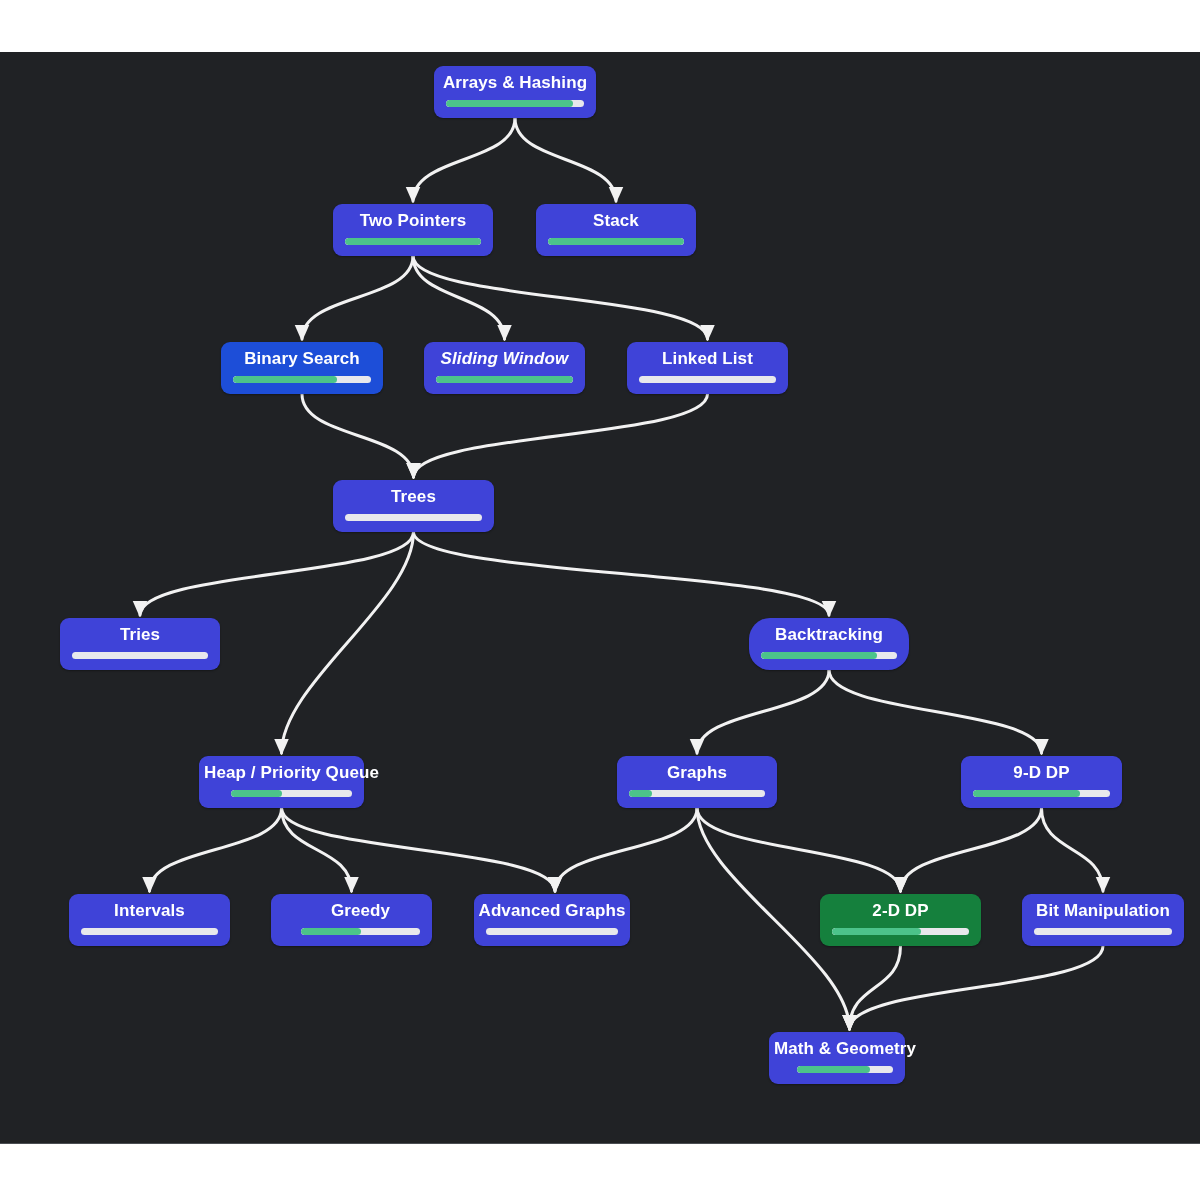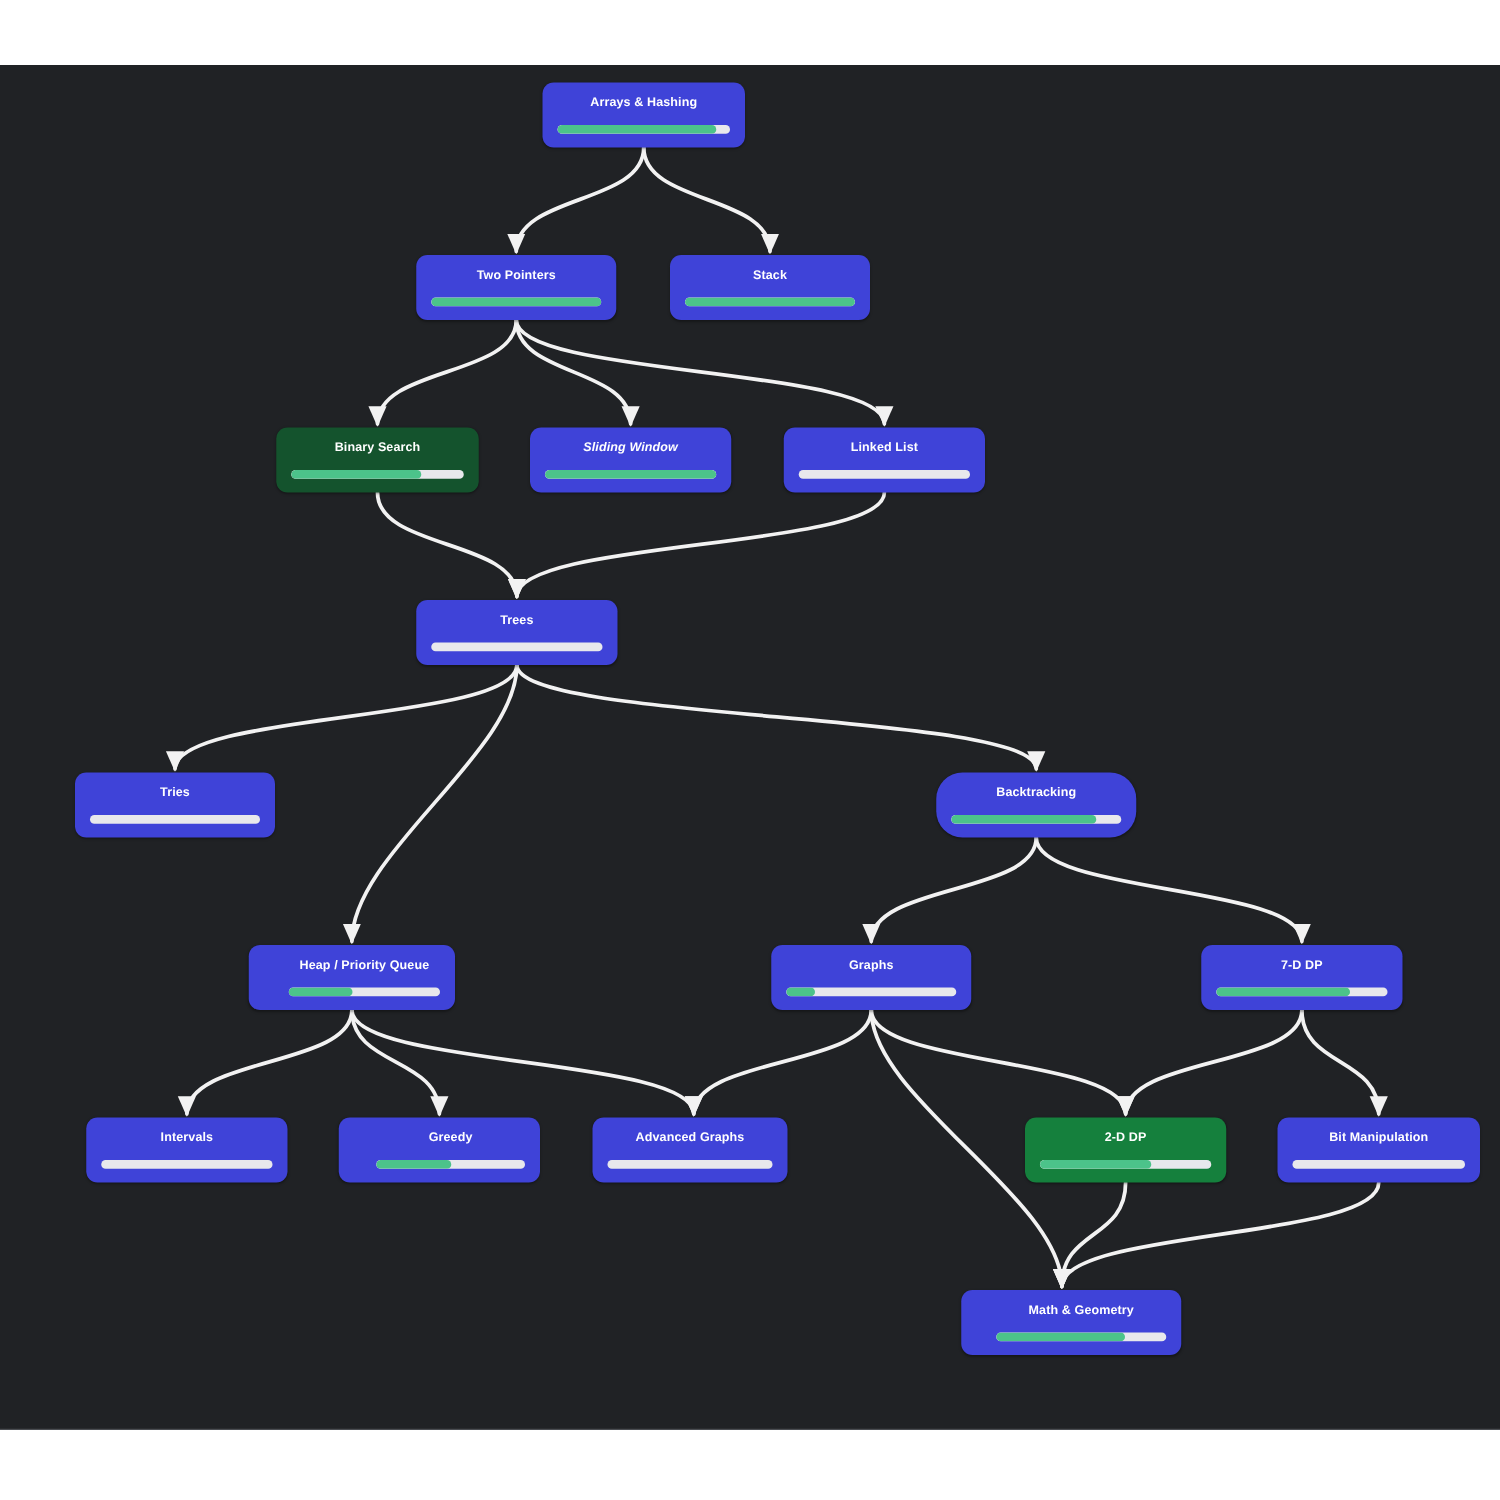--- a/index.html
+++ b/index.html
@@ -39,21 +39,21 @@
     border-radius: 9px;
     display: flex;
     flex-direction: column;
     align-items: center;
     justify-content: center;
     padding: 7px 12px 10px 12px;
     box-shadow: 0 1px 2px rgba(0,0,0,0.35);
   }
   .node-label {
     color: #ffffff;
-    font-size: 10px;
+    font-size: 17px;
     font-weight: bold;
     line-height: 18px;
     white-space: nowrap;
     letter-spacing: 0.1px;
     margin-bottom: 8px;
     text-align: center;
   }
   .progress-track {
     width: 100%;
     height: 7px;
@@ -116,21 +116,21 @@
         <div class="progress-track" style="background: rgb(232, 232, 236);">
           <div class="progress-fill" style="width: 100%; background: rgb(76, 195, 138);"></div>
         </div>
       </div>
       <div class="node" style="left: 536px; top: 152px; width: 160px; height: 52px; background: rgb(63, 67, 216);">
         <div class="node-label">Stack</div>
         <div class="progress-track" style="background: rgb(232, 232, 236);">
           <div class="progress-fill" style="width: 100%; background: rgb(76, 195, 138);"></div>
         </div>
       </div>
-      <div class="node" style="left: 221px; top: 290px; width: 162px; height: 52px; background: #14532d;">
+      <div class="node" style="left: 221px; top: 290px; width: 162px; height: 52px; background: #1d4ed8;">
         <div class="node-label">Binary Search</div>
         <div class="progress-track" style="background: rgb(232, 232, 236);">
           <div class="progress-fill" style="width: 75%; background: rgb(76, 195, 138);"></div>
         </div>
       </div>
       <div class="node" style="left: 424px; top: 290px; width: 161px; height: 52px; background: rgb(63, 67, 216); font-style: italic;">
         <div class="node-label">Sliding Window</div>
         <div class="progress-track" style="background: rgb(232, 232, 236);">
           <div class="progress-fill" style="width: 100%; background: rgb(76, 195, 138);"></div>
         </div>
@@ -159,21 +159,21 @@
           <div class="progress-fill" style="width: 42%; background: rgb(76, 195, 138);"></div>
         </div>
       </div>
       <div class="node" style="left: 617px; top: 704px; width: 160px; height: 52px; background: rgb(63, 67, 216);">
         <div class="node-label">Graphs</div>
         <div class="progress-track" style="background: rgb(232, 232, 236);">
           <div class="progress-fill" style="width: 17%; background: rgb(76, 195, 138);"></div>
         </div>
       </div>
       <div class="node" style="left: 961px; top: 704px; width: 161px; height: 52px; background: rgb(63, 67, 216);">
-        <div class="node-label">7-D DP</div>
+        <div class="node-label">9-D DP</div>
         <div class="progress-track" style="background: rgb(232, 232, 236);">
           <div class="progress-fill" style="width: 78%; background: rgb(76, 195, 138);"></div>
         </div>
       </div>
       <div class="node" style="left: 69px; top: 842px; width: 161px; height: 52px; background: rgb(63, 67, 216);">
         <div class="node-label">Intervals</div>
         <div class="progress-track" style="background: rgb(232, 232, 236);"></div>
       </div>
       <div class="node" style="left: 271px; top: 842px; width: 161px; height: 52px; background: rgb(63, 67, 216); padding-left: 30px;">
         <div class="node-label">Greedy</div>
@@ -188,20 +188,20 @@
       <div class="node" style="left: 820px; top: 842px; width: 161px; height: 52px; background: #15803d;">
         <div class="node-label">2-D DP</div>
         <div class="progress-track" style="background: rgb(232, 232, 236);">
           <div class="progress-fill" style="width: 65%; background: rgb(76, 195, 138);"></div>
         </div>
       </div>
       <div class="node" style="left: 1022px; top: 842px; width: 162px; height: 52px; background: rgb(63, 67, 216);">
         <div class="node-label">Bit Manipulation</div>
         <div class="progress-track" style="background: rgb(232, 232, 236);"></div>
       </div>
-      <div class="node" style="left: 769px; top: 980px; width: 176px; height: 52px; background: rgb(63, 67, 216); padding-left: 28px;">
+      <div class="node" style="left: 769px; top: 980px; width: 136px; height: 52px; background: rgb(63, 67, 216); padding-left: 28px;">
         <div class="node-label">Math &amp; Geometry</div>
         <div class="progress-track" style="background: rgb(232, 232, 236);">
           <div class="progress-fill" style="width: 76%; background: rgb(76, 195, 138);"></div>
         </div>
       </div>
     </div>
 </div>
 
 </body></html>

